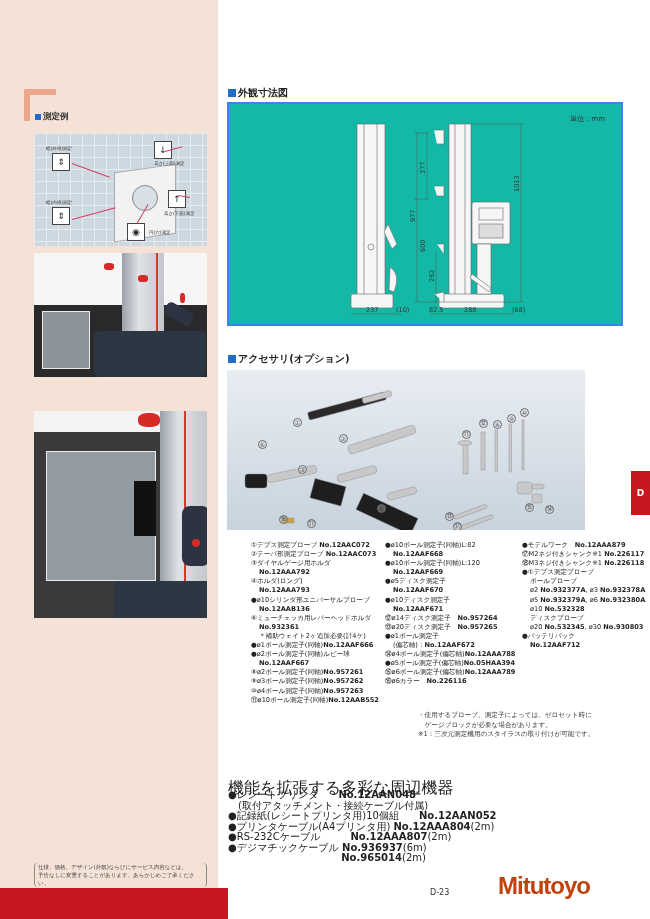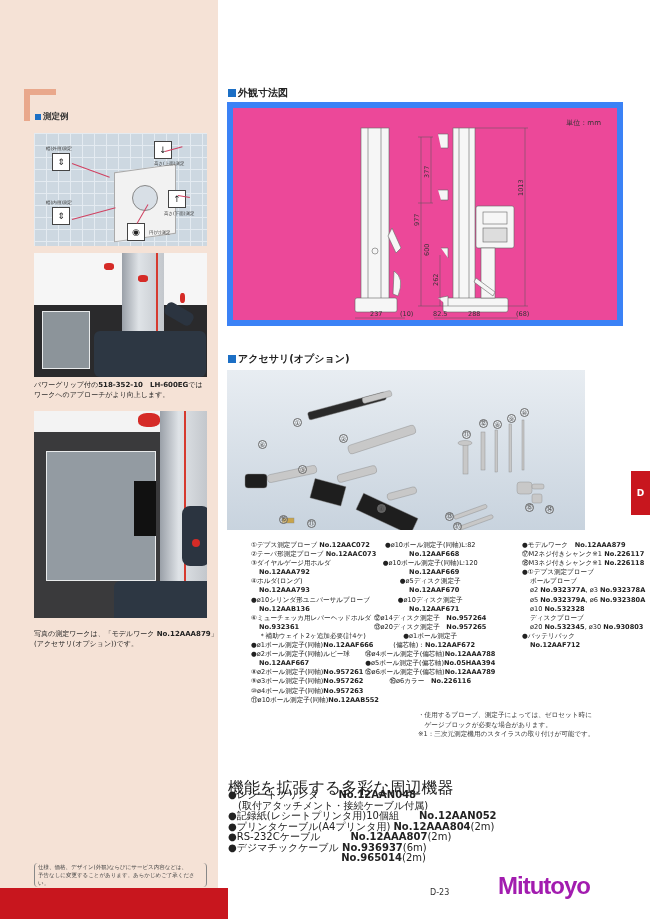--- a/index.html
+++ b/index.html
@@ -33,42 +33,42 @@
 
   .caption { position:absolute; left:34px; font-size:7px; line-height:9.5px; color:#222; }
   .caption b { font-weight:bold; }
 
   .disclaimer { position:absolute; left:34px; top:863px; width:173px; font-size:5.5px; line-height:8px; color:#444; border-left:1px solid #888; border-right:1px solid #888; border-radius:4px; padding:0 3px; }
   .bottom-bar { position:absolute; left:0; top:888px; width:228px; height:31px; background:#c8161e; }
 
   .sec-title { position:absolute; left:228px; font-size:10px; font-weight:bold; color:#222; display:flex; align-items:center; gap:2px; }
   .sec-title .blue-sq { width:8px; height:8px; }
 
-  .dim-box { position:absolute; left:227px; top:102px; width:396px; height:224px; border:6px solid #3b82f6; background:#ec4899; }
+  .dim-box { position:absolute; left:227px; top:102px; width:396px; height:224px; border:2px solid #3b82f6; background:#14b8a6; }
   .unit-label { position:absolute; right:16px; top:10px; font-size:7px; color:#333; }
   .dim-svg { position:absolute; left:0; top:0; }
 
   .acc-photo { position:absolute; left:227px; top:370px; width:358px; height:160px; background:linear-gradient(180deg,#e8edf2,#c8d3de); overflow:hidden; }
   .num-tag { position:absolute; font-size:6px; width:9px; height:9px; border:1px solid #666; border-radius:50%; display:flex; align-items:center; justify-content:center; color:#444; background:rgba(255,255,255,0.3); }
 
   .tab-d { position:absolute; left:631px; top:471px; width:19px; height:44px; background:#c8161e; color:#fff; font-size:9px; font-weight:bold; display:flex; align-items:center; justify-content:center; }
 
   .acc-list { position:absolute; font-size:6.6px; line-height:9.1px; color:#222;margin-left:23px; }
   .acc-list .row { white-space:nowrap; }
   .acc-list .no { font-weight:bold; }
   .acc-list .indent { padding-left:8px; }
 
   .notes { position:absolute; left:418px; top:711px; font-size:6.6px; line-height:9.5px; color:#333; }
 
   .periph-title { position:absolute; left:228px; top:770px; font-size:16px; font-weight:normal; color:#222;margin-top:8px; }
   .periph-list { position:absolute; left:228px; top:790px; font-size:10px; line-height:10.5px; color:#222; }
   .periph-list .no { font-weight:bold; }
 
   .page-num { position:absolute; left:430px; top:888px; font-size:8px; color:#333; }
-  .logo { position:absolute; left:498px; top:872px; font-size:24px; font-weight:bold; color:#a21caf; font-family:"Liberation Sans", sans-serif; letter-spacing:-1px; }
+  .logo { position:absolute; left:498px; top:872px; font-size:24px; font-weight:bold; color:#c2410c; font-family:"Liberation Sans", sans-serif; letter-spacing:-1px; }
 </style>
 </head>
 <body>
 
 <div class="sidebar">
   <div class="side-corner-h"></div>
   <div class="side-corner-v"></div>
 
   <div class="sec-title-small">
     <span class="blue-sq"></span>
@@ -104,38 +104,30 @@
   <div class="photo photo1">
     <div class="column" style="left:88px;top:0;width:42px;height:100px;"></div>
     <div class="column-stripe" style="left:122px;top:0;height:95px;"></div>
     <div class="dark-base" style="left:60px;top:78px;width:112px;height:46px;"></div>
     <div class="acrylic" style="left:8px;top:58px;width:48px;height:58px;"></div>
     <div class="red-knob" style="left:70px;top:10px;width:10px;height:7px;"></div>
     <div class="red-knob" style="left:104px;top:22px;width:10px;height:7px;"></div>
     <div class="red-knob" style="left:146px;top:40px;width:5px;height:10px;"></div>
     <div style="position:absolute;left:130px;top:54px;width:30px;height:14px;background:#2b3440;border-radius:5px;transform:rotate(30deg);"></div>
   </div>
-  <div class="caption" style="top:381px;">
-    <span>パワーグリップ付の</span><b>518-352-10　LH-600EG</b><span>では</span><br>
-    <span>ワークへのアプローチがより向上します。</span>
-  </div>
 
   <div class="photo photo2">
     <div class="column" style="left:126px;top:0;width:47px;height:180px;"></div>
     <div class="column-stripe" style="left:150px;top:0;height:180px;"></div>
     <div class="dark-base" style="left:80px;top:170px;width:100px;height:45px;"></div>
     <div class="acrylic" style="left:12px;top:40px;width:110px;height:130px;"></div>
     <div style="position:absolute;left:100px;top:70px;width:22px;height:55px;background:#111;"></div>
     <div class="red-knob" style="left:104px;top:2px;width:22px;height:14px;"></div>
     <div style="position:absolute;left:148px;top:95px;width:28px;height:60px;background:#2b3440;border-radius:8px;"></div>
     <div class="red-knob" style="left:158px;top:128px;width:8px;height:8px;border-radius:50%;"></div>
-  </div>
-  <div class="caption" style="top:630px;">
-    <span>写真の測定ワークは、「モデルワーク </span><b>No.12AAA879</b><span>」</span><br>
-    <span>(アクセサリ(オプション))です。</span>
   </div>
 
   <div class="disclaimer">
     <span>仕様、価格、デザイン(外観)ならびにサービス内容などは、</span><br>
     <span>予告なしに変更することがあります。あらかじめご了承ください。</span>
   </div>
 </div>
 <div class="bottom-bar"></div>
 
 <div class="sec-title" style="top:86px;">
@@ -266,21 +258,21 @@
     <div class="row indent"><span></span><span class="no">No.932361</span></div>
     <div class="row indent"><span>＊補助ウェイト2ヶ追加必要(計4ケ)</span></div>
     <div class="row"><span>●ø1ボール測定子(同軸)</span><span class="no">No.12AAF666</span></div>
     <div class="row"><span>●ø2ボール測定子(同軸)ルビー球</span></div>
     <div class="row indent"><span></span><span class="no">No.12AAF667</span></div>
     <div class="row"><span>⑧ø2ボール測定子(同軸)</span><span class="no">No.957261</span></div>
     <div class="row"><span>⑨ø3ボール測定子(同軸)</span><span class="no">No.957262</span></div>
     <div class="row"><span>⑩ø4ボール測定子(同軸)</span><span class="no">No.957263</span></div>
     <div class="row"><span>⑪ø10ボール測定子(同軸)</span><span class="no">No.12AAB552</span></div>
   </div>
-<div class="acc-list" id="col2" style="left:342px;top:541px;text-align:center;">
+<div class="acc-list" id="col2" style="left:362px;top:541px;">
     <div class="row"><span>●ø10ボール測定子(同軸)L:82</span></div>
     <div class="row indent"><span></span><span class="no">No.12AAF668</span></div>
     <div class="row"><span>●ø10ボール測定子(同軸)L:120</span></div>
     <div class="row indent"><span></span><span class="no">No.12AAF669</span></div>
     <div class="row"><span>●ø5ディスク測定子</span></div>
     <div class="row indent"><span></span><span class="no">No.12AAF670</span></div>
     <div class="row"><span>●ø10ディスク測定子</span></div>
     <div class="row indent"><span></span><span class="no">No.12AAF671</span></div>
     <div class="row"><span>⑫ø14ディスク測定子　</span><span class="no">No.957264</span></div>
     <div class="row"><span>⑬ø20ディスク測定子　</span><span class="no">No.957265</span></div>

